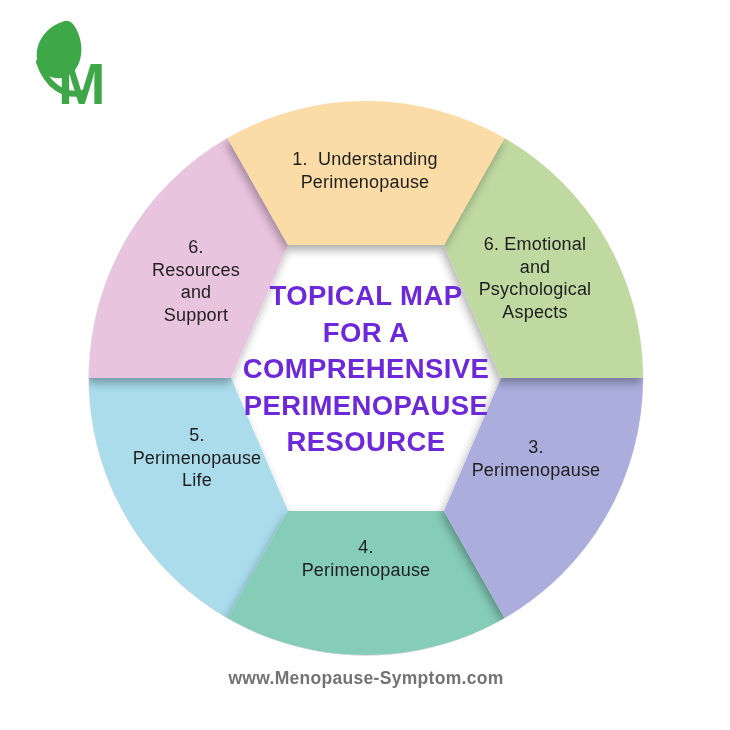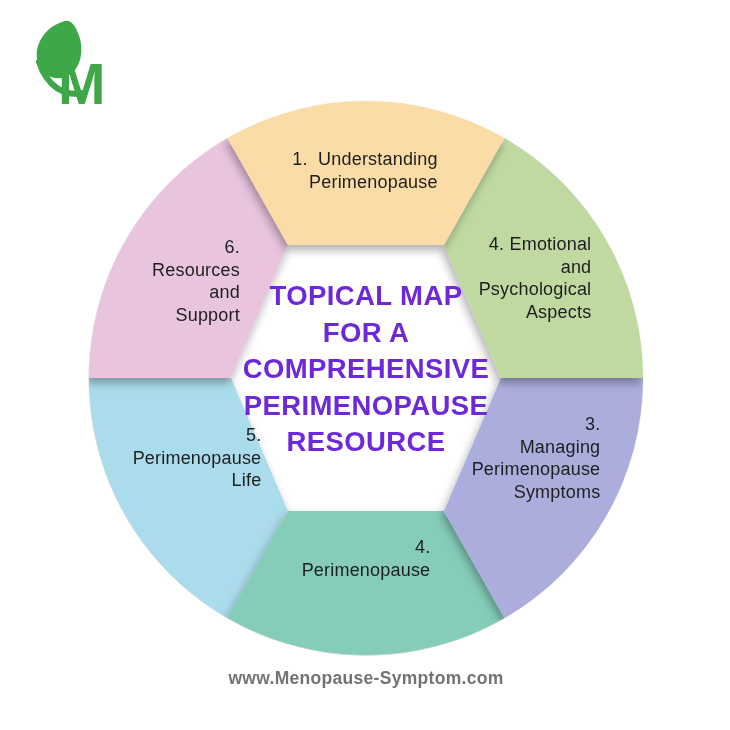--- a/index.html
+++ b/index.html
@@ -25,21 +25,21 @@
   .logo {
     position: absolute;
     left: 28px;
     top: 10px;
     width: 112px;
     height: 104px;
   }
   .seg-label {
     position: absolute;
     transform: translate(-50%, -50%);
-    text-align: right;
+    text-align: center;
     font-size: 18px;
     line-height: 22.5px;
     letter-spacing: 0.2px;
     color: #1e1e1e;
     white-space: nowrap;
   }
   .center-title {
     position: absolute;
     left: 366px;
     top: 369px;
@@ -93,31 +93,29 @@
     <path d="M11 52 C 19 76, 36 87, 55 83" fill="none" stroke-width="6" stroke-linecap="round" stroke="#3EA748"></path>
     <text x="30" y="94" font-size="57" font-weight="800" font-family="Liberation Sans, DejaVu Sans, sans-serif" fill="#3EA748">M</text>
   </svg>
 
   <div class="seg-label" style="left:365px; top:170px;">
     <div>1.&nbsp; Understanding</div>
     <div>Perimenopause</div>
   </div>
 
   <div class="seg-label" style="left:535px; top:278px;">
-    <div>4. Emotional</div>
+    <div>6. Emotional</div>
     <div>and</div>
     <div>Psychological</div>
     <div>Aspects</div>
   </div>
 
   <div class="seg-label" style="left:536px; top:458px;">
     <div>3.</div>
-    <div>Managing</div>
     <div>Perimenopause</div>
-    <div>Symptoms</div>
   </div>
 
   <div class="seg-label" style="left:366px; top:558px;">
     <div>4.</div>
     <div>Perimenopause</div>
   </div>
 
   <div class="seg-label" style="left:197px; top:458px;">
     <div>5.</div>
     <div>Perimenopause</div>

